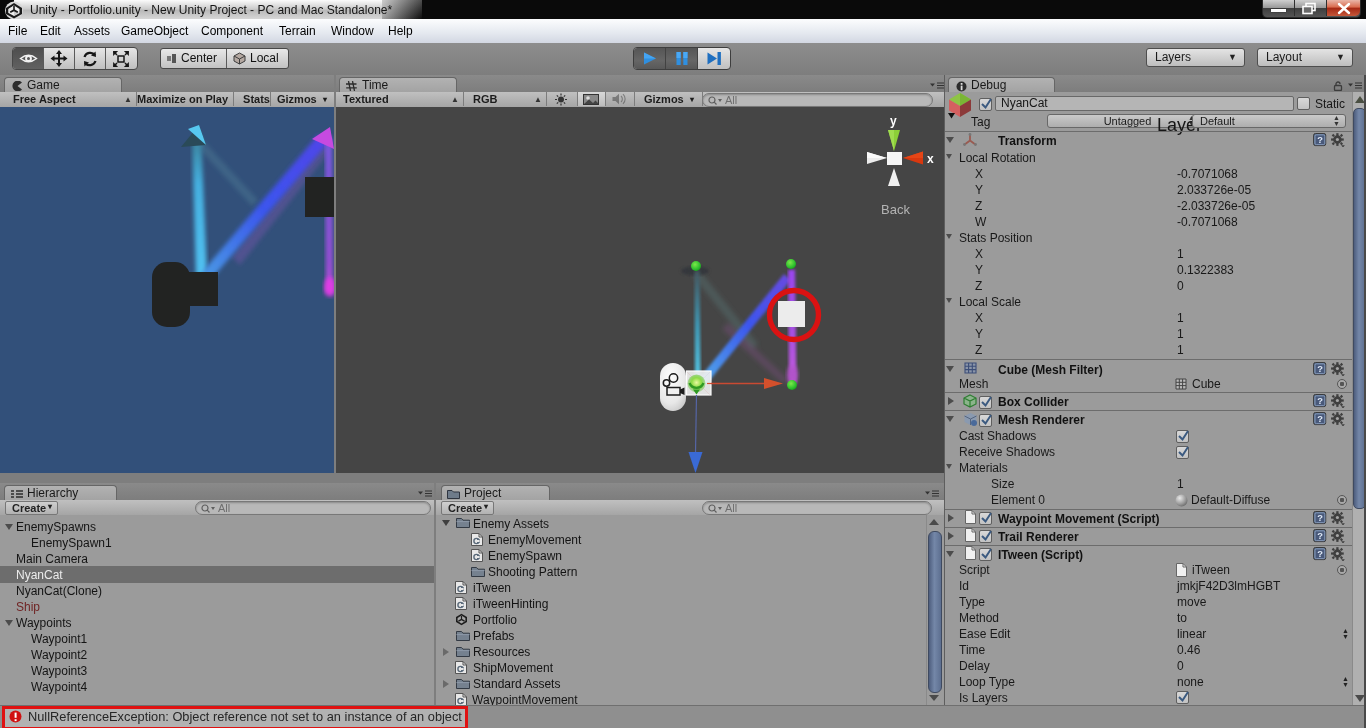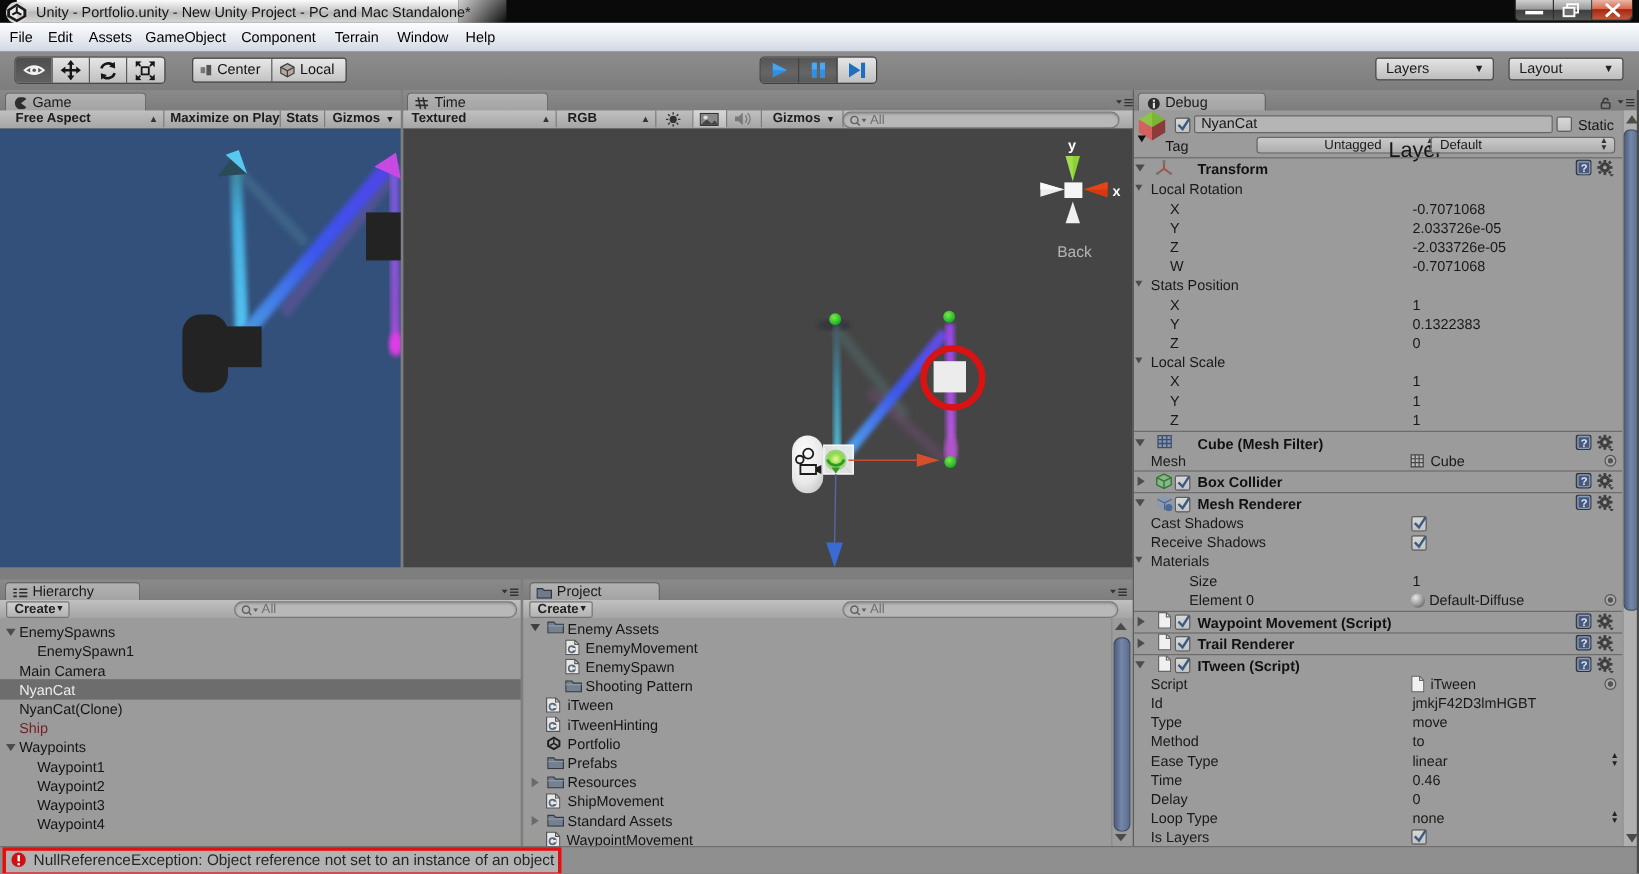--- a/index.html
+++ b/index.html
@@ -153,22 +153,22 @@
  <svg class="abs" style="left:12px;top:6px" width="11" height="10">
       <path d="M5.5 5 L10 1.6 A5.4 5.4 0 1 0 10 8.4 Z" fill="#2d2d2d"></path>
     </svg>
  <svg class="abs" style="left:615px;top:7px" width="16" height="8">
       <path d="M1 1.5 L6 1.5 L3.5 4.5 Z" fill="#333"></path>
       <path d="M8 1 h7 M8 3.5 h7 M8 6 h7" stroke="#333" stroke-width="1.2"></path>
     </svg>
 </div>
 <div class="abs ptool" style="left:0;top:92px;width:334px;height:15px">
  <div class="seg" style="left:0;width:136px"><span style="margin-left:13px">Free Aspect</span><span class="abs updn" style="left:124px;top:1px">▲<br>▼</span></div>
- <div class="seg" style="left:137px;width:96px;text-align:right">Maximize on Play</div>
- <div class="seg" style="left:234px;width:36px;text-align:center">Stats</div>
+ <div class="seg" style="left:137px;width:96px;text-align:left">Maximize on Play</div>
+ <div class="seg" style="left:234px;width:36px;text-align:right">Stats</div>
  <div class="seg" style="left:271px;width:62px;border-right:none"><span style="margin-left:6px">Gizmos</span><span class="abs" style="left:52px;top:1px;font-size:8px">▾</span></div>
 </div>
 <svg class="abs" style="left:0;top:107px" width="334" height="366" viewBox="0 0 334 366">
  <defs>
   <linearGradient id="gcy" x1="0" y1="0" x2="0" y2="1">
    <stop offset="0" stop-color="#3a7f96"></stop>
         <stop offset=".35" stop-color="#45b0e0"></stop>
         <stop offset="1" stop-color="#52c2f2"></stop>
   </linearGradient>
   <linearGradient id="gbl" x1="0" y1="1" x2="1" y2="0">
@@ -747,21 +747,21 @@
     <path d="M7 0.5 V4 H10.5" fill="none" stroke="#666"></path>
   </svg>
 <div class="ival" style="left:1192px;top:562px">iTween</div>
 <div class="dot" style="left:1337px;top:565px"></div>
 <div class="ilabel" style="left:959px;top:578px">Id</div>
 <div class="ival" style="top:578px">jmkjF42D3lmHGBT</div>
 <div class="ilabel" style="left:959px;top:594px">Type</div>
 <div class="ival" style="top:594px">move</div>
 <div class="ilabel" style="left:959px;top:610px">Method</div>
 <div class="ival" style="top:610px">to</div>
-<div class="ilabel" style="left:959px;top:626px">Ease Type</div>
+<div class="ilabel" style="left:959px;top:626px">Ease Edit</div>
 <div class="ival" style="top:626px">linear</div>
 <div class="abs updn" style="left:1342px;top:628px;line-height:6px;font-size:7px;color:#222">▲<br>▼</div>
 <div class="ilabel" style="left:959px;top:642px">Time</div>
 <div class="ival" style="top:642px">0.46</div>
 <div class="ilabel" style="left:959px;top:658px">Delay</div>
 <div class="ival" style="top:658px">0</div>
 <div class="ilabel" style="left:959px;top:674px">Loop Type</div>
 <div class="ival" style="top:674px">none</div>
 <div class="abs updn" style="left:1342px;top:676px;line-height:6px;font-size:7px;color:#222">▲<br>▼</div>
 <div class="ilabel" style="left:959px;top:690px">Is Layers</div>

